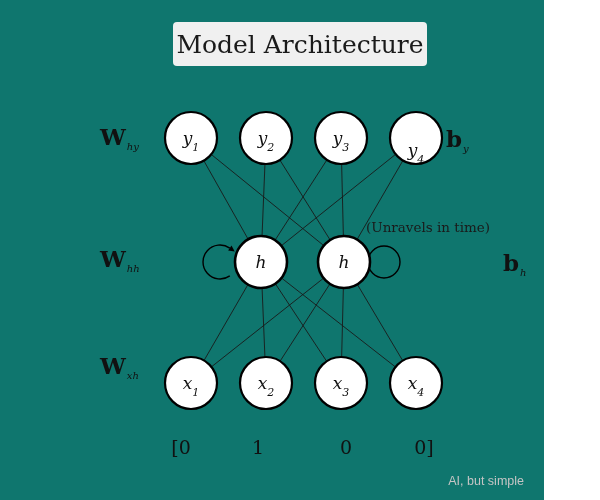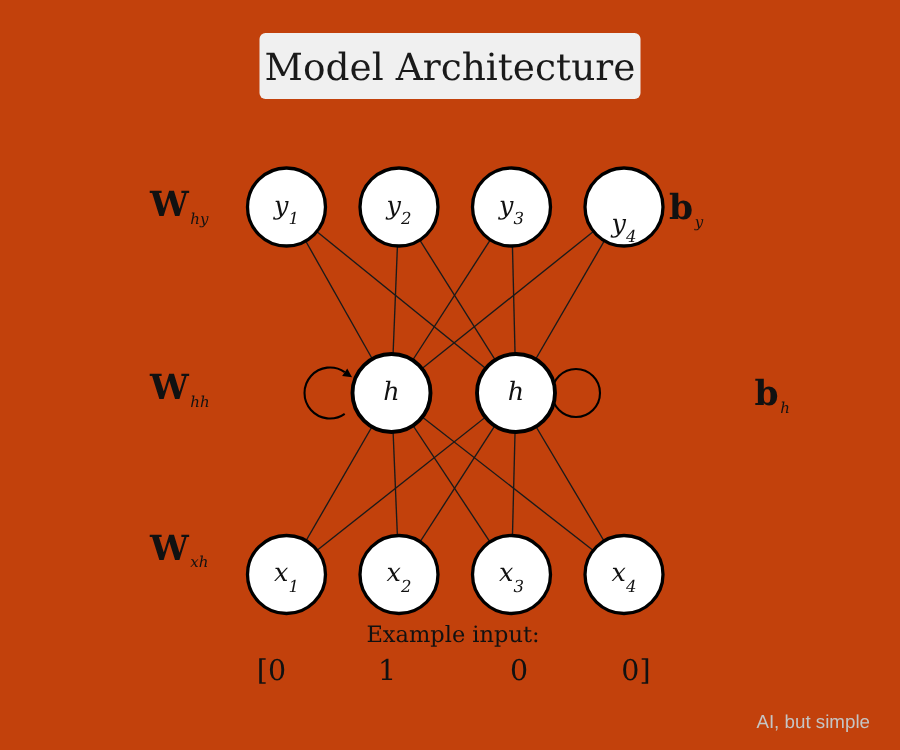--- a/index.html
+++ b/index.html
@@ -1,19 +1,19 @@
 <!DOCTYPE html>
 <html><head>
 <meta charset="utf-8">
 <style>
   html, body { margin: 0; padding: 0; background: #ffffff; }
   .stage {
     position: relative;
-    width: 600px; height: 500px;
-    background: #c2410c;
+    width: 544px; height: 500px;
+    background: #0f766e;
     font-family: "DejaVu Serif", serif;
     color: #111111;
     overflow: hidden;
   }
   .title-box {
     position: absolute;
     left: 173px; top: 22px;
     width: 254px; height: 44px;
     background: #f0f0f0;
     border-radius: 4px;
@@ -142,22 +142,22 @@
   <div class="lbl node-label" style="left:341px; top:383px;text-align:right;"><span>x</span><span class="sub">3</span></div>
   <div class="lbl node-label" style="left:416px; top:383px;"><span>x</span><span class="sub">4</span></div>
 
   <div class="lbl param-label" style="left:100px; top:137px;"><span class="base">W</span><span class="sub">hy</span></div>
   <div class="lbl param-label" style="left:100px; top:259px;"><span class="base">W</span><span class="sub">hh</span></div>
   <div class="lbl param-label" style="left:100px; top:366px;"><span class="base">W</span><span class="sub">xh</span></div>
 
   <div class="lbl param-label" style="left:446px; top:139px;"><span class="base">b</span><span class="sub">y</span></div>
   <div class="lbl param-label" style="left:455px; top:263px;margin-left:48px;"><span class="base">b</span><span class="sub">h</span></div>
 
+  <div class="lbl annotation" style="left:366px; top:219px;">(Unravels in time)</div>
 
-  <div class="lbl example-caption" style="left:302px; top:414px;">Example input:</div>
   <div class="lbl example-value" style="left:181px; top:436px;">[0</div>
   <div class="lbl example-value" style="left:258px; top:436px;">1</div>
   <div class="lbl example-value" style="left:346px; top:436px;">0</div>
   <div class="lbl example-value" style="left:424px; top:436px;">0]</div>
 
   <div class="watermark">AI, but simple</div>
 
 </div>
 
 </body></html>

